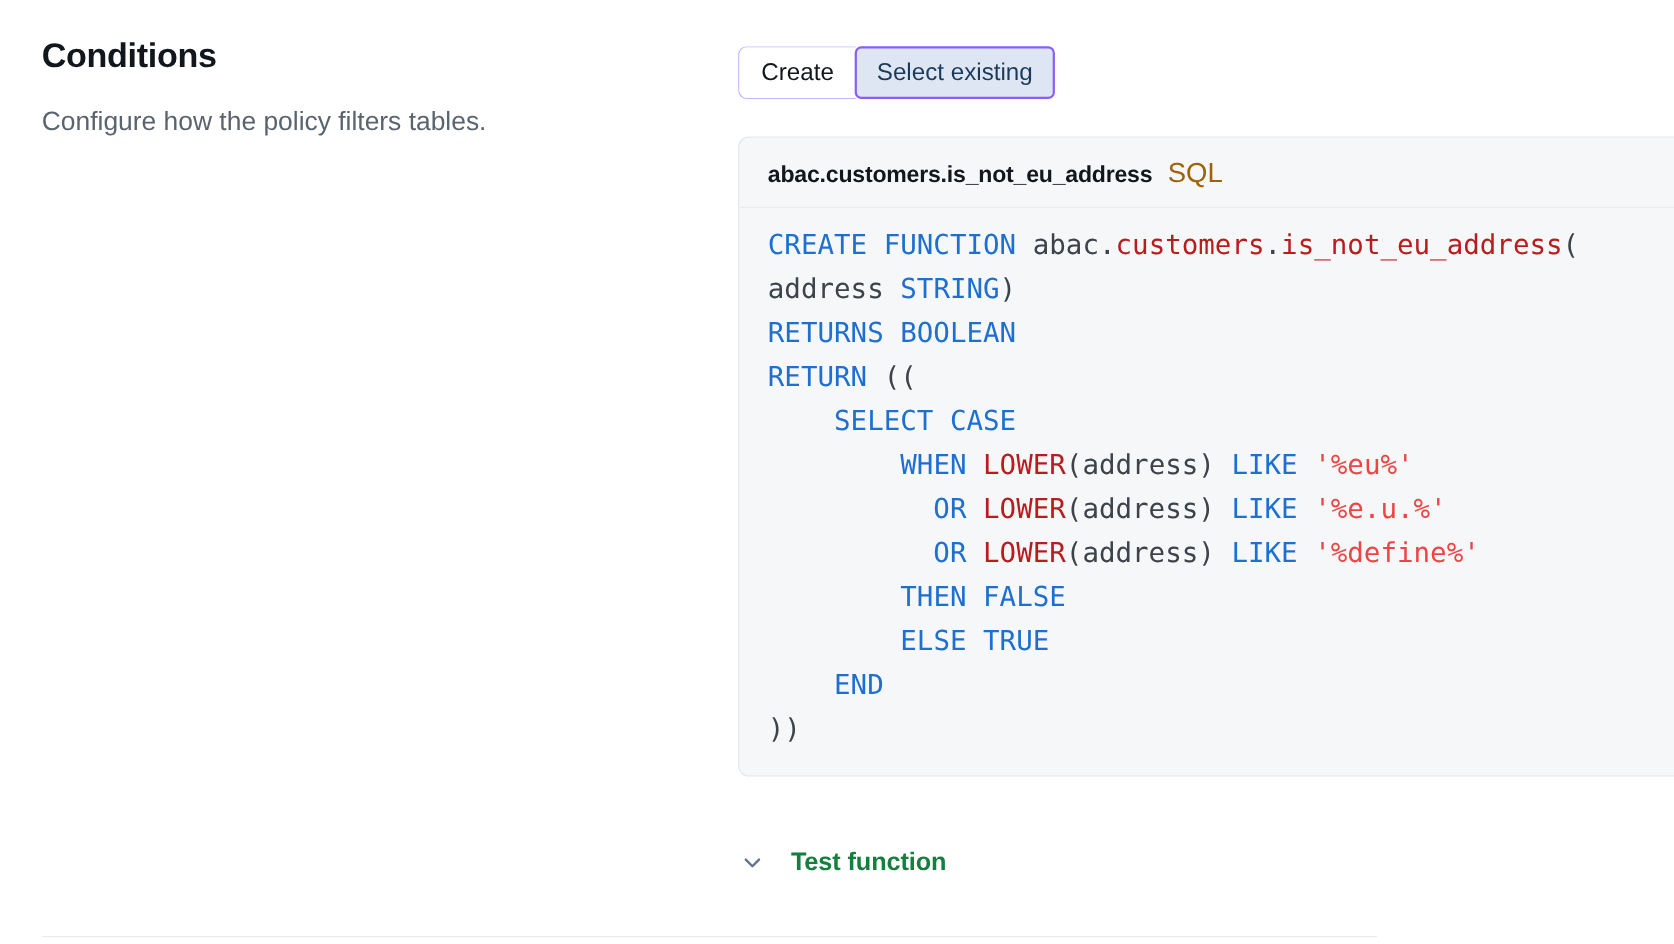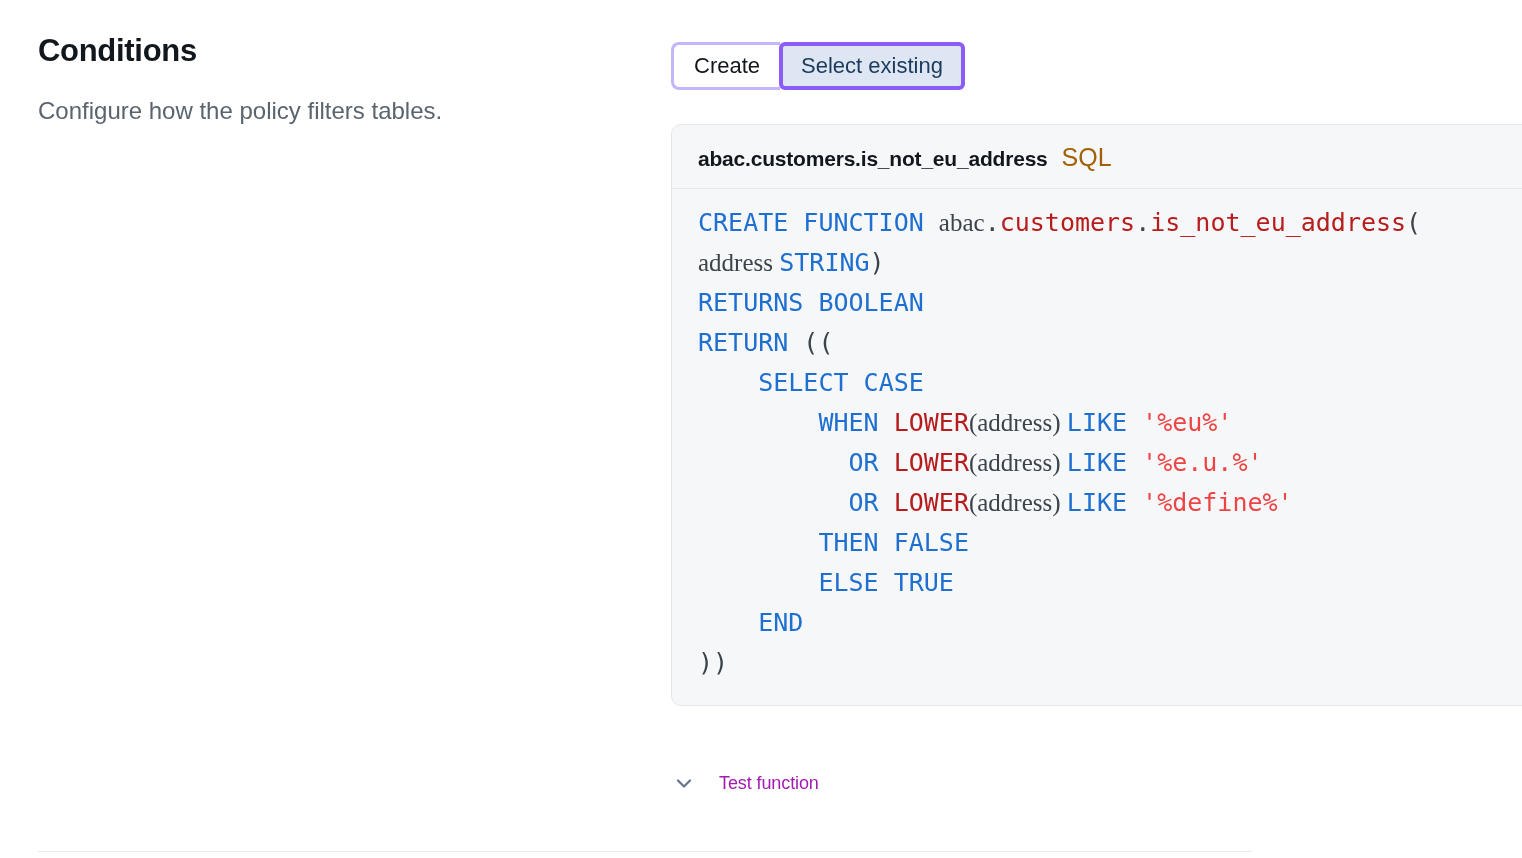--- a/index.html
+++ b/index.html
@@ -67,35 +67,35 @@
   .seg-btn {
     font-family: "Liberation Sans", sans-serif;
     font-size: 22px;
     line-height: 1;
     display: flex;
     align-items: center;
     justify-content: center;
     padding: 0 20px;
     box-sizing: border-box;
     background: #ffffff;
-    border: 3px solid #c4b5fd;
+    border: 1px solid #c4b5fd;
     color: #11171c;
     cursor: pointer;
     height: 48px;
   }
   .seg-btn.first {
     border-radius: 8px 0 0 8px;
     border-right: none;
   }
   .seg-btn.last {
     border-radius: 0 8px 8px 0;
   }
   .seg-btn.selected {
     background: #dde6f2;
-    border: 4px solid #8b5cf6;
+    border: 2px solid #8b5cf6;
     color: #1b3a5c;
     border-radius: 6px;
     z-index: 2;
     margin-left: -1px;
     padding: 0 18px;
   }
 
   
   .code-panel {
     margin-top: 34px;
@@ -130,21 +130,21 @@
     margin: 0;
     padding: 0 26px;
     font-family: "DejaVu Sans Mono", "Liberation Mono", monospace;
     font-size: 25px;
     line-height: 40px;
     white-space: pre;
     color: #3c434a;
   }
   .k  { color: #1f6fd0; }        
   .fn { color: #b91c1c; }        
-  .id { color: #3c434a; font-family: Liberation Serif, serif; }        
+  .id { color: #3c434a; }        
   .st { color: #ef4444; }        
   .pn { color: #3c434a; }        
 
   
   .test-row {
     margin-top: 64px;
     display: flex;
     align-items: center;
     gap: 22px;
     cursor: pointer;
@@ -152,23 +152,23 @@
   }
   .chev {
     width: 26px;
     height: 26px;
     display: inline-flex;
     align-items: center;
     justify-content: center;
     color: #64748b;
   }
   .test-label {
-    font-size: 18px;
-    font-weight: normal;
-    color: #a21caf;
+    font-size: 23px;
+    font-weight: bold;
+    color: #15803d;
     letter-spacing: -0.1px;
   }
 
   
   .bottom-divider {
     position: absolute;
     left: 38px;
     right: 0;
     top: 851px;
     height: 1px;

